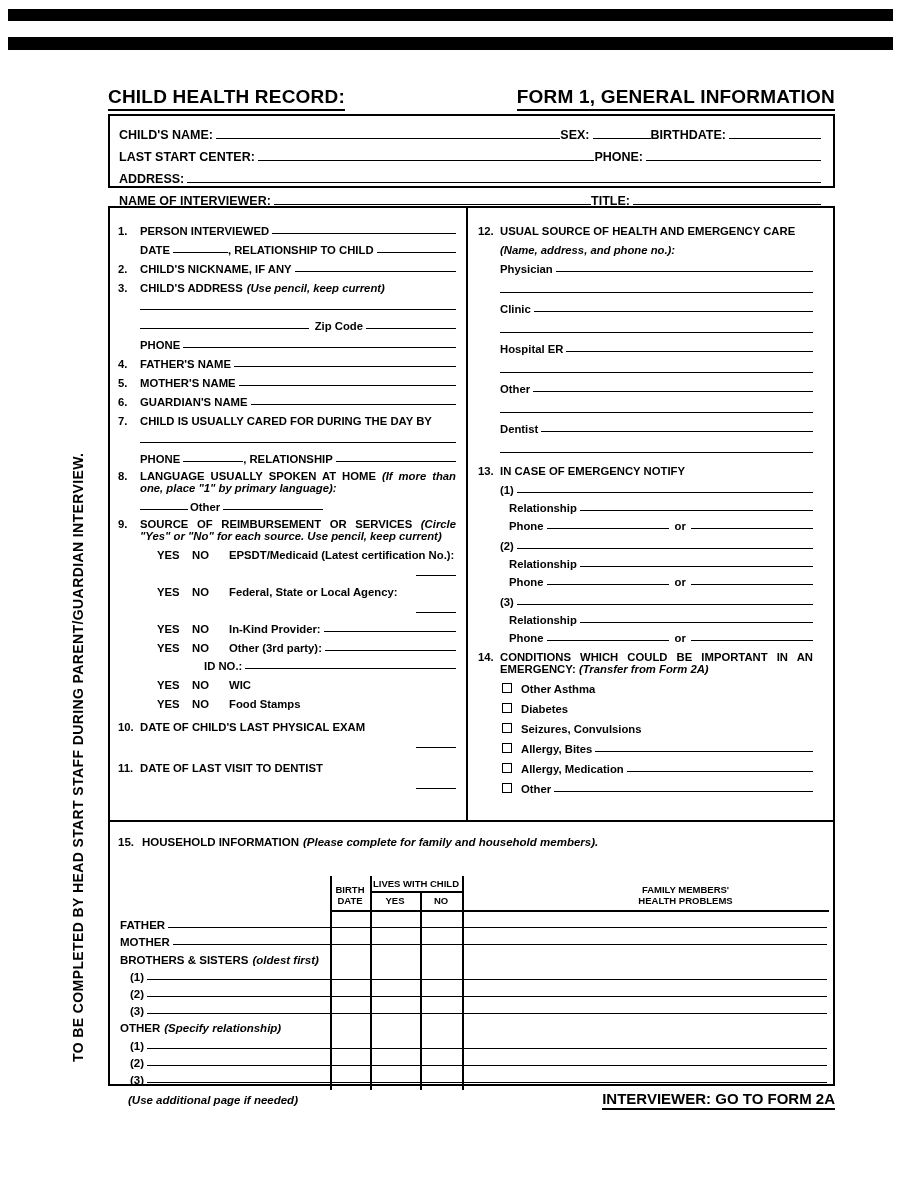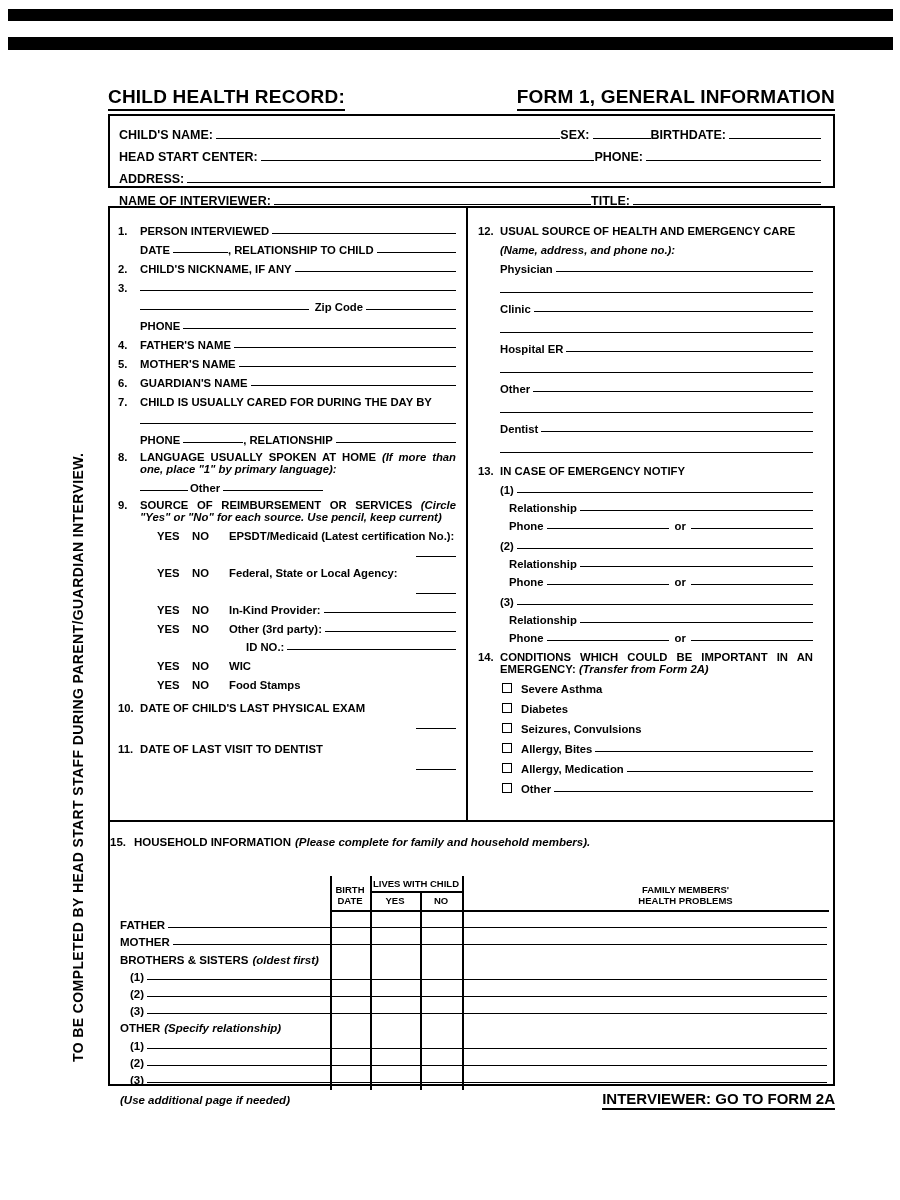--- a/index.html
+++ b/index.html
@@ -14,41 +14,41 @@
          text-align:center;white-space:nowrap}
   .titlerow{position:absolute;left:108px;top:86px;width:727px;display:flex;
             justify-content:space-between;align-items:flex-end}
   .title{font-weight:700;font-size:19px;border-bottom:2.5px solid #000;padding-bottom:1px;letter-spacing:.2px}
   .box{position:absolute;left:108px;width:727px;border:2px solid #000;background:#fff}
   .hdrbox{top:114px;height:74px;padding:4px 12px 0 9px;font-size:12.5px}
   .hdrbox .fr{height:22px}
   .mainbox{top:206px;height:616px;display:flex;font-size:11.3px}
   .colL{width:358px;border-right:2px solid #000;padding:10px 10px 0 8px}
   .colR{flex:1;padding:10px 20px 0 10px}
-  .hhbox{top:820px;height:266px;padding:6px 8px 0 0;font-size:11.5px}
+  .hhbox{top:820px;height:266px;padding:6px 8px 0 8px;font-size:11.5px}
   .fr{display:flex;align-items:flex-end;height:19px;min-width:0}.fr18{height:18px}.fr20{height:20px}.fr21{height:21px}
   .lbl{font-weight:700;white-space:nowrap}
   .note{font-weight:700;font-style:italic;white-space:nowrap;margin-left:4px}
   .wrap{font-weight:700;line-height:12px;padding-top:3px;text-align:justify}
   .wrap .wnote{font-style:italic}
   .ln{flex:1 1 auto;border-bottom:1.5px solid #000;height:12px;margin:0 0 3px 3px;min-width:12px}
   .ln.nml{margin-left:0}
   .w40{flex:0 0 40px}.w48{flex:0 0 48px}.w55{flex:0 0 55px}.w58{flex:0 0 58px}
   .w60{flex:0 0 60px}.w90{flex:0 0 90px}.w92{flex:0 0 92px}.w100{flex:0 0 100px}
   .w175{flex:0 0 175px}.w188{flex:0 0 188px}
   .item{display:flex}
   .num{flex:none;width:22px;font-weight:700;height:19px;display:flex;align-items:flex-end}
   .item.wrapitem .num{height:auto;align-items:flex-start;padding-top:3px}
   .mt2{margin-top:2px}.mt4{margin-top:4px}
   .yn{margin-left:17px}
   .y{flex:none;width:35px;font-weight:700}
   .n{flex:none;width:37px;font-weight:700}
   .rline{justify-content:flex-end}
   .ind16{margin-left:9px}
-  .ind90{margin-left:106px}
+  .ind90{margin-left:64px}
   .orlbl{margin:0 2px 0 6px}
   .cb{flex:none;width:10px;height:10px;border:1.7px solid #000;margin:0 9px 2px 2px}
   .cbr{height:20px}
   .hh-title{display:flex;align-items:flex-end;height:20px}
   .hh-num{flex:none;width:24px;font-weight:700}
   .hh-table{position:absolute;left:2px;right:2px;top:26px;bottom:2px}
   .vl{position:absolute;top:28px;height:214px;width:2px;background:#000}
   .vla{left:218px}.vlb{left:258px}.vlc{left:308px;top:44px;height:198px}.vld{left:350px}
   .hl1{position:absolute;left:218px;right:2px;top:62px;height:2px;background:#000}
   .hl2{position:absolute;left:258px;width:92px;top:43px;height:1.5px;background:#000}
@@ -83,21 +83,21 @@
   <div class="box hdrbox">
     <div class="fr">
       <span class="lbl">CHILD'S NAME:</span>
       <span class="ln"></span>
       <span class="lbl">SEX:</span>
       <span class="ln w58"></span>
       <span class="lbl">BIRTHDATE:</span>
       <span class="ln w92"></span>
     </div>
     <div class="fr">
-      <span class="lbl">HEAD START CENTER:</span>
+      <span class="lbl">LAST START CENTER:</span>
       <span class="ln"></span>
       <span class="lbl">PHONE:</span>
       <span class="ln w175"></span>
     </div>
     <div class="fr">
       <span class="lbl">ADDRESS:</span>
       <span class="ln"></span>
     </div>
     <div class="fr">
       <span class="lbl">NAME OF INTERVIEWER:</span>
@@ -134,20 +134,24 @@
             <span class="lbl">CHILD'S NICKNAME, IF ANY</span>
             <span class="ln"></span>
           </div>
         </div>
       </div>
 
       <div class="item">
         <span class="num">3.</span>
         <div class="ibody" style="flex:1;min-width:0">
           <div class="fr">
+            <span class="lbl">CHILD'S ADDRESS</span>
+            <span class="note">(Use pencil, keep current)</span>
+          </div>
+          <div class="fr">
             <span class="ln nml"></span>
           </div>
           <div class="fr">
             <span class="ln nml"></span>
             <span class="lbl" style="margin-left:6px">Zip Code</span>
             <span class="ln w90"></span>
           </div>
           <div class="fr">
             <span class="lbl">PHONE</span>
             <span class="ln"></span>
@@ -405,21 +409,21 @@
         </div>
       </div>
 
       <div class="item wrapitem mt4">
         <span class="num">14.</span>
         <div class="ibody" style="flex:1;min-width:0">
           <div class="wrap"><span>CONDITIONS WHICH COULD BE IMPORTANT IN AN EMERGENCY:</span> <span class="wnote">(Transfer from Form 2A)</span></div>
 
           <div class="fr cbr">
               <span class="cb"></span>
-              <span class="lbl">Severe Asthma</span>
+              <span class="lbl">Other Asthma</span>
             </div>
           <div class="fr cbr">
               <span class="cb"></span>
               <span class="lbl">Diabetes</span>
             </div>
           <div class="fr cbr">
               <span class="cb"></span>
               <span class="lbl">Seizures, Convulsions</span>
             </div>
           <div class="fr cbr">
@@ -505,21 +509,21 @@
           </div>
         <div class="hr">
             <span class="lbl ind10">(2)</span>
             <span class="ln"></span>
           </div>
         <div class="hr">
             <span class="lbl ind10">(3)</span>
             <span class="ln"></span>
           </div>
         <div class="hr" style="margin-top:3px">
-            <span class="note" style="margin-left:0">(Use additional page if needed)</span>
+            <span class="note" style="margin-left:8px">(Use additional page if needed)</span>
           </div>
       </div>
     </div>
   </div>
 
   <div class="footer">
     <span>INTERVIEWER: GO TO FORM 2A</span>
   </div>
 
 </div>

